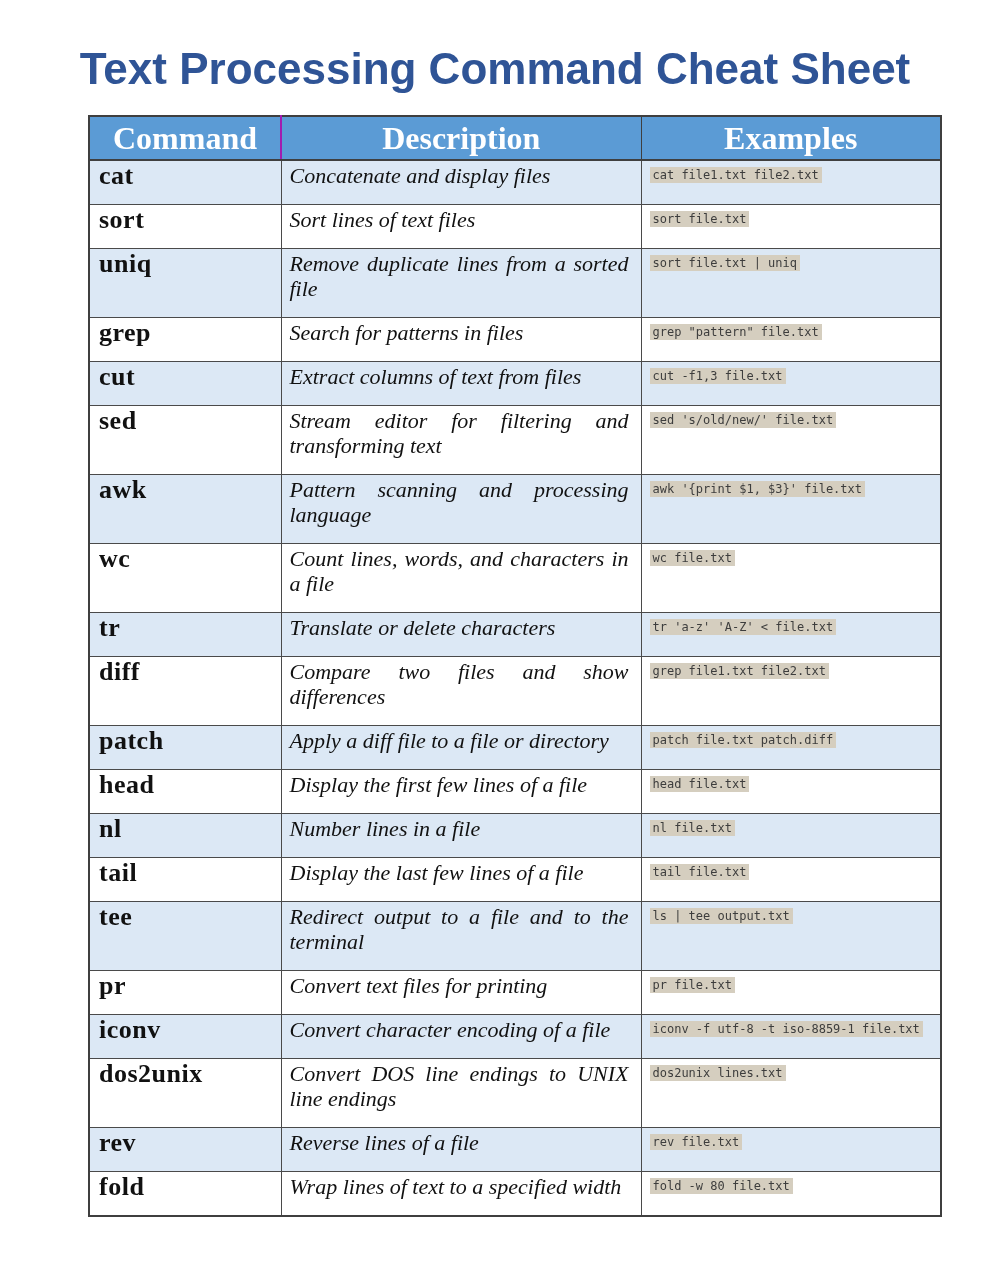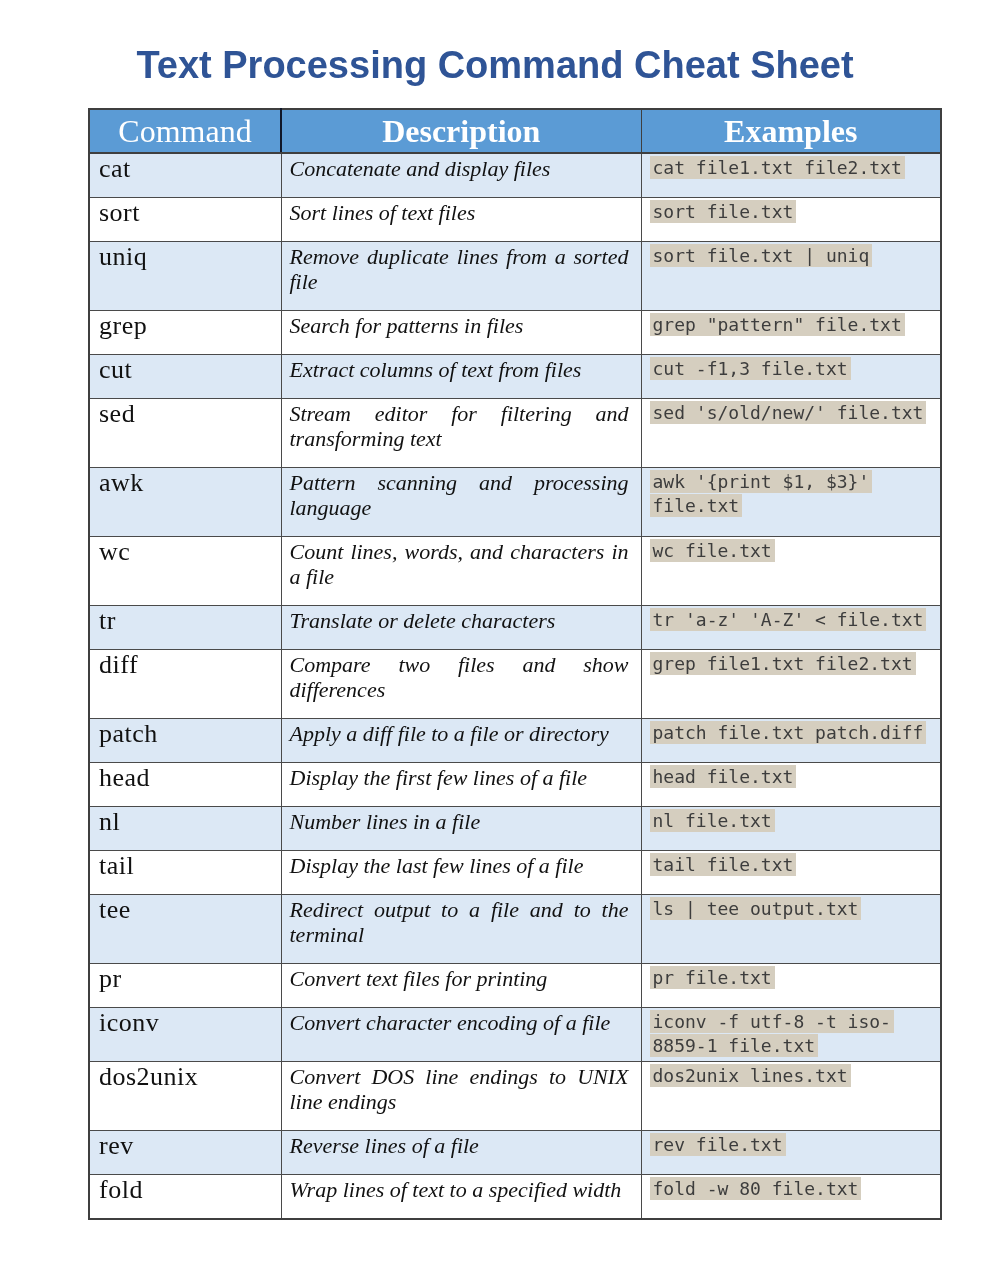--- a/index.html
+++ b/index.html
@@ -19,21 +19,21 @@
   body {
     width: 990px; height: 1281px;
     font-family: "Liberation Serif", serif;
     color: #111111;
     overflow: hidden;
   }
   .page-title {
     margin: 44px 0 0 0;
     text-align: center;
     font-family: "Liberation Sans", sans-serif;
-    font-size: 38px;
+    font-size: 44px;
     font-weight: bold;
     color: var(--title-color);
   }
   .intro {
     margin: 28px 0 0 117px;
     width: 752px;
     font-size: 19px;
     line-height: 24px;
   }
   table.cheatsheet {
@@ -50,46 +50,46 @@
     background: var(--header-bg);
     color: #ffffff;
     font-weight: bold;
     font-size: 32px;
     line-height: 42px;
     height: 44px;
     padding: 0;
     text-align: center;
     border-bottom: 2px solid var(--border-dark);
   }
-  thead th.h-cmd  { font-weight: normal; }
-  thead th.h-desc { border-left: 2px solid #0f172a; }
+  thead th.h-cmd  { font-weight: bold; }
+  thead th.h-desc { border-left: 2px solid #a21caf; }
   thead th.h-ex   { border-left: 1px solid var(--border-dark); }
   tbody td {
     border: 1px solid var(--border-row);
     vertical-align: top;
   }
   tbody tr:nth-child(odd)  { background: var(--row-alt-bg); }
   tbody tr:nth-child(even) { background: #ffffff; }
   td.cmd {
-    font-weight: normal;
+    font-weight: bold;
     font-size: 26px;
     line-height: 28px;
     padding: 1px 4px 14px 9px;
     letter-spacing: 0.5px;
   }
   td.desc {
     font-style: italic;
     font-size: 22px;
     line-height: 25px;
     padding: 2px 12px 16px 8px;
     text-align: justify;
   }
   td.ex {
     font-family: "DejaVu Sans Mono", monospace;
-    font-size: 18px;
+    font-size: 12px;
     line-height: 24px;
     padding: 2px 12px 3px 8px;
     color: var(--code-text);
   }
   td.ex code {
     font-family: inherit;
     background: var(--highlight-bg);
     padding: 1px 3px;
     -webkit-box-decoration-break: clone;
     box-decoration-break: clone;

